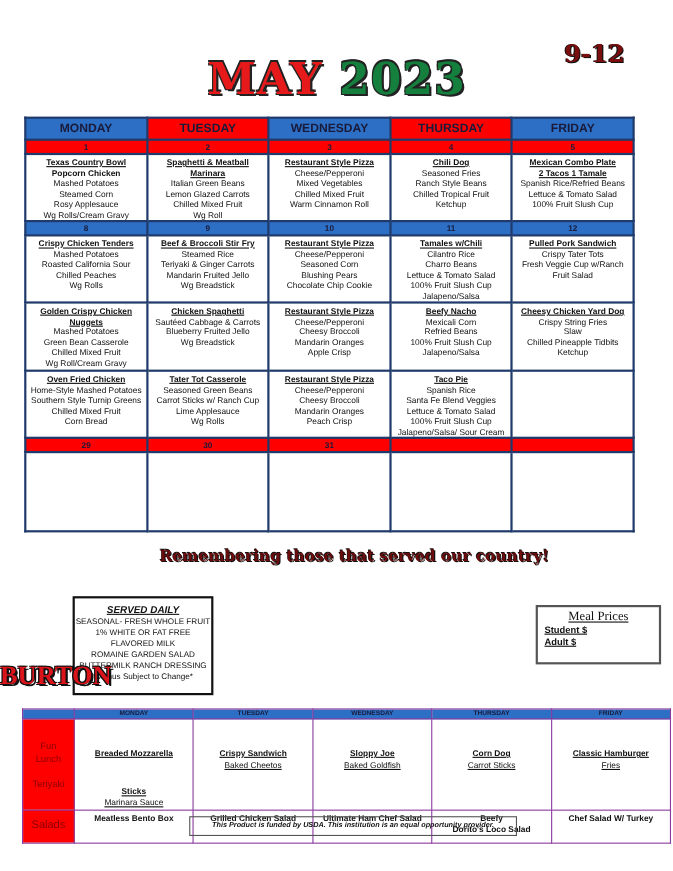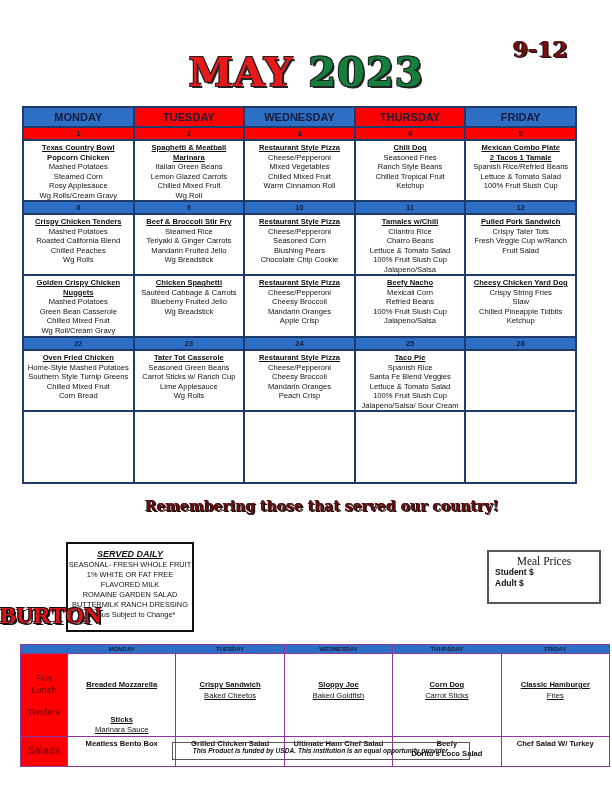--- a/index.html
+++ b/index.html
@@ -32,32 +32,32 @@
     position:absolute; left:16px; width:612px; top:498px; text-align:center; font-family:"DejaVu Serif", serif;
     font-weight:bold; font-size:14px; color:#6b0d0d; text-shadow:1px 1px 0 #111, -0.5px -0.5px 0 #111;
   }
   .daily {
     position:absolute; left:34px; top:542px; width:124px; height:82px; border:2px solid #111;
     text-align:center; font-size:7.4px; line-height:10px; padding-top:4px;margin-left:32px;
   }
   .daily .hdr { font-weight:bold; font-style:italic; text-decoration:underline; font-size:9px; line-height:12px; }
   .prices {
     position:absolute; left:487px; top:550px; width:104px; height:50px; border:2px solid #555;
-    font-size:8.5px; line-height:11px; padding-left:6px;
+    font-size:8.5px; line-height:11px; padding-left:6px;text-decoration:underline;
   }
   .prices .ph { font-family:"Liberation Serif", serif; font-size:11.5px; text-align:center; margin-top:4px; display:block; padding-right:6px; }
   .prices .pl { font-weight:bold; display:block; }
   .burton {
     position:absolute; left:0; width:612px; top:602px; font-family:Liberation Serif, serif;
     font-weight:bold; font-size:24px; color:#d9141a; text-shadow:2px 2px 0 #111, -1px -1px 0 #111, 1px -1px 0 #111, -1px 1px 0 #111;
   }
   table.bt { position:absolute; left:20px; top:644px; width:590px; border-collapse:collapse; table-layout:fixed; }
   table.bt td { border:1px solid #8a3aa0; text-align:center; padding:0; }
   .bt .hd { background:#2c6fc4; font-size:6px; font-weight:bold; color:#1a1a3a; height:8px; }
-  .bt .side { background:#ff0000; color:#8b0000; font-weight:bold; font-size:8.5px; line-height:12px; }
+  .bt .side { background:#ff0000; color:#8b0000; font-weight:normal; font-size:8.5px; line-height:12px; }
   .bt .c { vertical-align:top; font-size:7.6px; line-height:10.5px; padding-top:2px; }
   .bt .u { font-weight:bold; text-decoration:underline; display:block;margin-top:24px; }
   .bt .b { font-weight:bold; display:block; }
   .bt .n { display:block;text-decoration:underline; }
   .usda {
     position:absolute; left:172px; top:742px; width:296px; height:16px; border:1px solid #555;
     font-size:6.6px; font-weight:bold; font-style:italic; text-align:center; line-height:16px;
   }
 </style>
 </head>
@@ -130,21 +130,21 @@
         <td class="daynum blue">8</td>
         <td class="daynum blue">9</td>
         <td class="daynum blue">10</td>
         <td class="daynum blue">11</td>
         <td class="daynum blue">12</td>
       </tr>
       <tr class="row2">
         <td class="cell">
           <span class="main">Crispy Chicken Tenders</span>
           <span class="item">Mashed Potatoes</span>
-          <span class="item">Roasted California Blend</span>
+          <span class="item">Roasted California Sour</span>
           <span class="item">Chilled Peaches</span>
           <span class="item">Wg Rolls</span>
         </td>
         <td class="cell">
           <span class="main">Beef &amp; Broccoli Stir Fry</span>
           <span class="item">Steamed Rice</span>
           <span class="item">Teriyaki &amp; Ginger Carrots</span>
           <span class="item">Mandarin Fruited Jello</span>
           <span class="item">Wg Breadstick</span>
         </td>
@@ -199,27 +199,20 @@
           <span class="item">Jalapeno/Salsa</span>
         </td>
         <td class="cell">
           <span class="main">Cheesy Chicken Yard Dog</span>
           <span class="item">Crispy String Fries</span>
           <span class="item">Slaw</span>
           <span class="item">Chilled Pineapple Tidbits</span>
           <span class="item">Ketchup</span>
         </td>
       </tr>
-      <tr>
-        <td class="daynum blue">22</td>
-        <td class="daynum blue">23</td>
-        <td class="daynum blue">24</td>
-        <td class="daynum blue">25</td>
-        <td class="daynum blue">26</td>
-      </tr>
       <tr class="row4">
         <td class="cell">
           <span class="main">Oven Fried Chicken</span>
           <span class="item">Home-Style Mashed Potatoes</span>
           <span class="item">Southern Style Turnip Greens</span>
           <span class="item">Chilled Mixed Fruit</span>
           <span class="item">Corn Bread</span>
         </td>
         <td class="cell">
           <span class="main">Tater Tot Casserole</span>
@@ -237,20 +230,27 @@
         </td>
         <td class="cell">
           <span class="main">Taco Pie</span>
           <span class="item">Spanish Rice</span>
           <span class="item">Santa Fe Blend Veggies</span>
           <span class="item">Lettuce &amp; Tomato Salad</span>
           <span class="item">100% Fruit Slush Cup</span>
           <span class="item">Jalapeno/Salsa/ Sour Cream</span>
         </td>
         <td class="cell"></td>
+      </tr>
+      <tr>
+        <td class="daynum red">29</td>
+        <td class="daynum red">30</td>
+        <td class="daynum red">31</td>
+        <td class="daynum red"></td>
+        <td class="daynum red"></td>
       </tr>
       <tr class="row5">
         <td class="cell"></td>
         <td class="cell"></td>
         <td class="cell"></td>
         <td class="cell"></td>
         <td class="cell"></td>
       </tr>
     </tbody>
 </table>
@@ -290,21 +290,21 @@
         <td class="hd">MONDAY</td>
         <td class="hd">TUESDAY</td>
         <td class="hd">WEDNESDAY</td>
         <td class="hd">THURSDAY</td>
         <td class="hd">FRIDAY</td>
       </tr>
       <tr style="height: 50px;">
         <td class="side">
           <div>Fun</div>
           <div>Lunch</div>
-          <div style="margin-top: 10px;">Tenders</div>
+          <div style="margin-top: 10px;">Teriyaki</div>
         </td>
         <td class="c">
           <span class="u">Breaded Mozzarella</span>
           <span class="u">Sticks</span>
           <span class="n">Marinara Sauce</span>
         </td>
         <td class="c">
           <span class="u">Crispy Sandwich</span>
           <span class="n">Baked Cheetos</span>
         </td>

